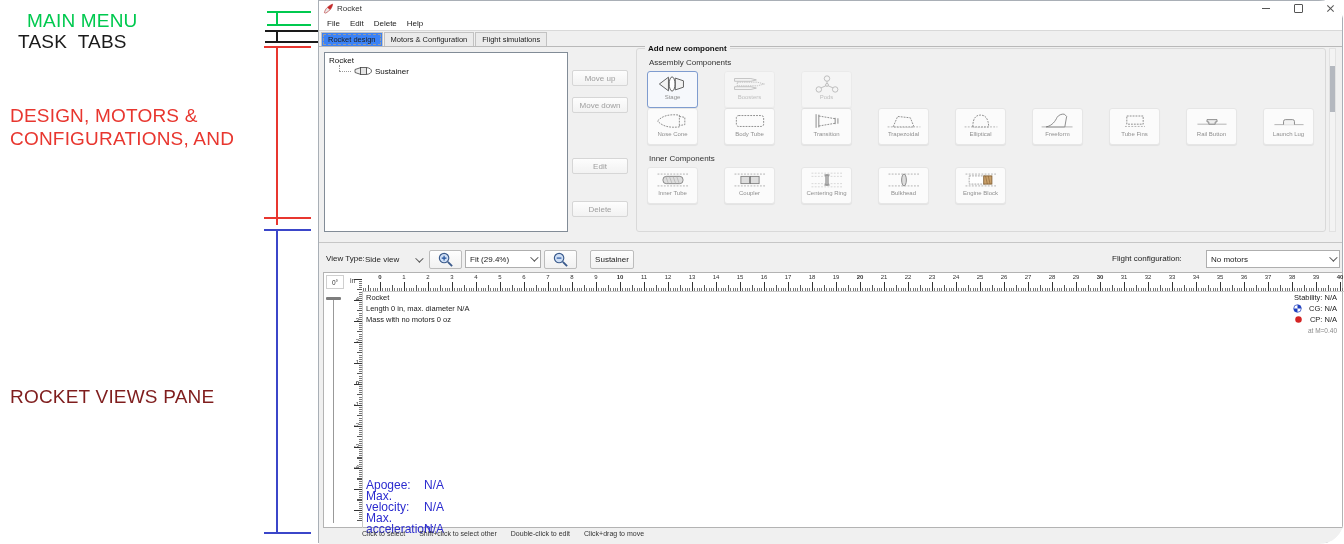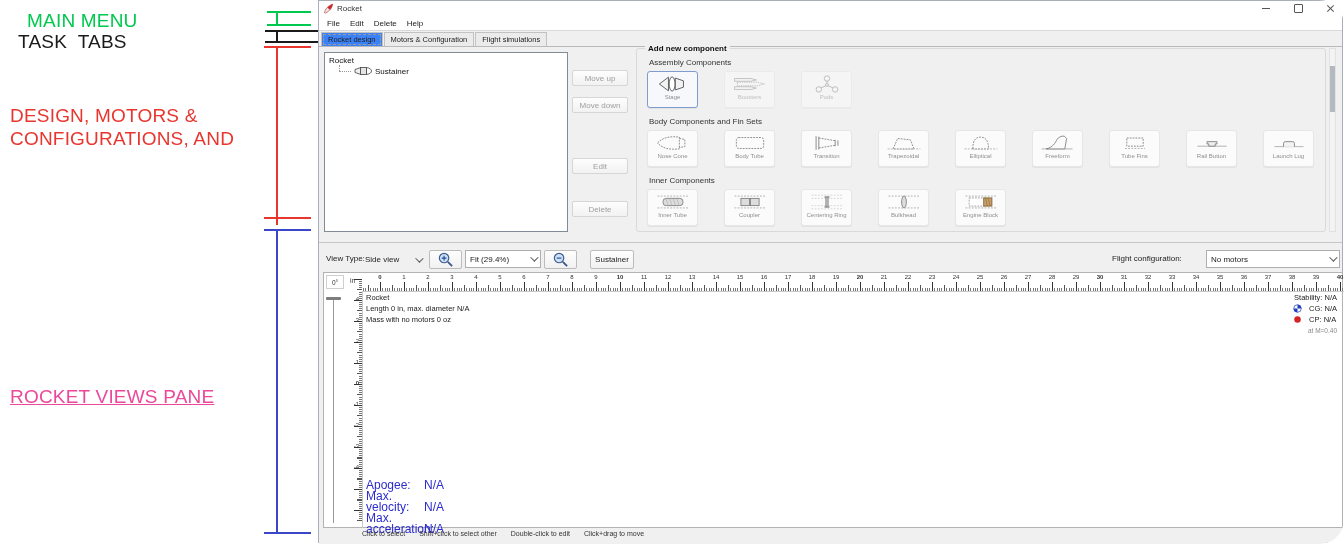--- a/index.html
+++ b/index.html
@@ -87,39 +87,39 @@
       repeating-linear-gradient(to right,#333 0 1px,transparent 1px 24px),
       repeating-linear-gradient(to right,#555 0 1px,transparent 1px 12px),
       repeating-linear-gradient(to right,#777 0 1px,transparent 1px 2.4px);
     background-size:100% 9px,100% 6px,100% 3.5px;
     background-position:18px bottom,6px bottom,1.2px bottom;
     background-repeat:no-repeat;}
   #h-sep{position:absolute;left:38px;top:18px;width:982px;height:1px;background:#c9c9c9;}
 
   #rocket-info{position:absolute;left:42px;top:19px;font-size:7.5px;color:#222;line-height:11px;}
   #stability-block{position:absolute;right:5px;top:19px;text-align:right;font-size:7.5px;color:#222;line-height:11px;}
-  #stability-block .row{display:flex;align-items:center;gap:7px;}
+  #stability-block .row{display:flex;align-items:center;justify-content:flex-end;gap:7px;}
   #mach-note{font-size:6.5px;color:#8a8a8a;}
   #flight-block{position:absolute;left:42px;top:207px;font-size:12px;line-height:11px;}
   #flight-block .fl{display:inline-block;width:58px;}
 
   #statusbar{position:absolute;left:43px;top:529px;font-size:7px;color:#333;}
   #statusbar span{margin-right:14px;}
 
   svg{display:block;}
 </style>
 </head>
 <body>
 
 <div id="stage">
 
   <div class="ann" style="left: 27px; top: 10px; color: rgb(0, 201, 79);">MAIN MENU</div>
   <div class="ann" style="left: 18px; top: 31px; color: rgb(26, 26, 26);">TASK  TABS</div>
   <div class="ann ann-lines" id="ann-design" style="left: 10px; top: 104px; color: rgb(232, 54, 47);"><div>DESIGN, MOTORS &amp;</div><div>CONFIGURATIONS, AND</div></div>
-  <div class="ann" style="left: 10px; top: 386px; color: #ec4899; text-decoration: underline;">ROCKET VIEWS PANE</div>
+  <div class="ann" style="left: 10px; top: 386px; color: #7f1d1d;">ROCKET VIEWS PANE</div>
 
   <div class="bracket" style="left: 267px; top: 11px; width: 44px; height: 2px; background: rgb(0, 201, 79);"></div>
   <div class="bracket" style="left: 276px; top: 11px; width: 2px; height: 15px; background: rgb(0, 201, 79);"></div>
   <div class="bracket" style="left: 267px; top: 24px; width: 44px; height: 2px; background: rgb(0, 201, 79);"></div>
   <div class="bracket" style="left: 265px; top: 30px; width: 55px; height: 2px; background: rgb(26, 26, 26);"></div>
   <div class="bracket" style="left: 276px; top: 30px; width: 2px; height: 13px; background: rgb(26, 26, 26);"></div>
   <div class="bracket" style="left: 265px; top: 41px; width: 55px; height: 2px; background: rgb(26, 26, 26);"></div>
   <div class="bracket" style="left: 264px; top: 46px; width: 47px; height: 2px; background: rgb(232, 54, 47);"></div>
   <div class="bracket" style="left: 276px; top: 46px; width: 2px; height: 179px; background: rgb(232, 54, 47);"></div>
   <div class="bracket" style="left: 264px; top: 217px; width: 47px; height: 2px; background: rgb(232, 54, 47);"></div>
@@ -222,21 +222,20 @@
                     <circle cx="11" cy="17" r="3"></circle>
                     <circle cx="29" cy="17" r="3"></circle>
                     <circle cx="20" cy="12" r="1.6"></circle>
                     <path d="M20 8 V10.4 M18.7 13 L13.5 15.2 M21.3 13 L26.5 15.2"></path>
                   </g>
                 </svg>
               </div>
               <div class="clabel">Pods</div>
             </div>
           </div>
-          <div class="sec-label">Body Components and Fin Sets</div>
           <div class="comp-row">
             <div class="comp-btn">
               <div class="cicon">
                 <svg width="38" height="20" viewBox="0 0 40 22">
                   <path d="M3 11 C9 4.5 17 3.5 27 4.5 L27 17.5 C17 18.5 9 17.5 3 11 Z" fill="#fbfbfb" stroke="#777" stroke-width="0.9" stroke-dasharray="2 1.2"></path>
                   <path d="M27 6 L33 7 V15 L27 16" fill="none" stroke="#777" stroke-width="0.9" stroke-dasharray="2 1.2"></path>
                 </svg>
               </div>
               <div class="clabel">Nose Cone</div>
             </div>

